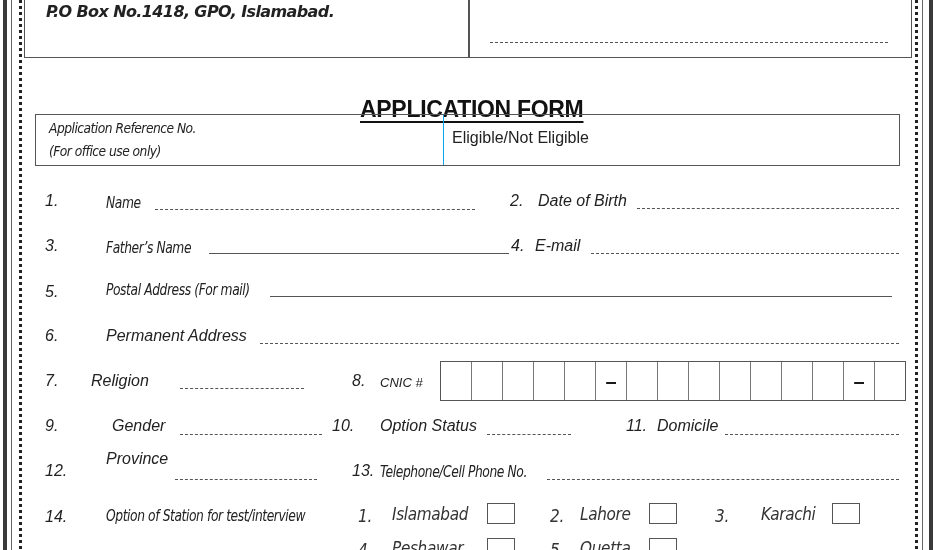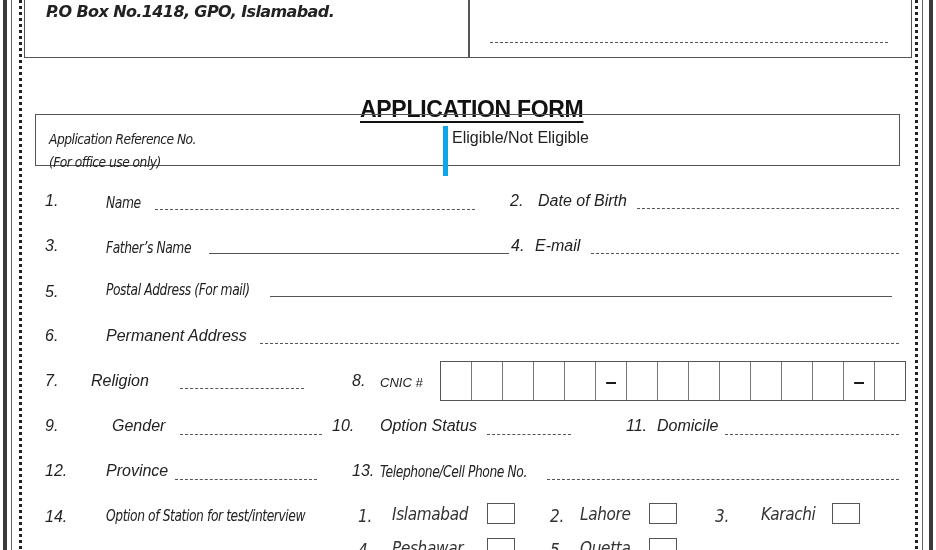--- a/index.html
+++ b/index.html
@@ -25,21 +25,21 @@
     }
     .sign-box { position:absolute; left:468px; top:-2px; width:442px; height:59px; border:1px solid #555; border-top:none; border-left:1px solid #555; }
     .sign-line { position:absolute; left:490px; top:42px; width:398px; border-top:1px dashed #555; }
 
     .title {
       position:absolute; left:360px; top:68px; font-size:23px; font-weight:bold; text-decoration:underline;
       text-underline-offset:4px; text-decoration-thickness:2px; letter-spacing:-0.3px; color:#111;margin-top:28px;
     }
 
     .ref-box { position:absolute; left:35px; top:114px; width:863px; height:50px; border:1px solid #555; }
-    .ref-left { position:absolute; left:0; top:0; width:407px; height:50px; border-right:5px solid #0ea5e9;margin-top:11px; }
+    .ref-left { position:absolute; left:0; top:0; width:407px; height:50px; border-right:1px solid #0ea5e9; }
     .ref-l1, .ref-l2 { position:absolute; left:13px; font-size:14px; font-style:italic; letter-spacing:-0.6px; font-family:"DejaVu Sans", sans-serif; transform:scaleX(0.88); transform-origin:left; color:#222; }
     .ref-l1 { top:5px; } .ref-l2 { top:28px; }
     .ref-right { position:absolute; left:416px; top:14px; font-size:16px; color:#222; }
     .num { position:absolute; font-size:16px; font-style:italic; color:#222; }
     .lbl { position:absolute; font-size:16px; font-style:italic; color:#222; white-space:nowrap; }
     .lbl-cond { font-family:"DejaVu Sans", sans-serif; transform:scaleX(0.82); transform-origin:left; font-size:15px; letter-spacing:-0.5px; }
     .line-dash { position:absolute; border-bottom:1.5px dashed #555; height:0; }
     .line-solid { position:absolute; border-bottom:1.5px solid #555; height:0; }
 
     .cnic { position:absolute; left:440px; top:361px; height:38px; display:flex; border:1px solid #555; }
@@ -123,21 +123,21 @@
 <span class="lbl" style="left:106px;top:417px;margin-left:6px;">Gender</span>
 <div class="line-dash" style="left:180px;top:434px;width:142px;"></div>
 <span class="lbl" style="left:332px;top:417px;">10.</span>
 <span class="lbl" style="left:380px;top:417px;">Option Status</span>
 <div class="line-dash" style="left:487px;top:434px;width:84px;"></div>
 <span class="lbl" style="left:626px;top:417px;">11.</span>
 <span class="lbl" style="left:657px;top:417px;text-align:right;">Domicile</span>
 <div class="line-dash" style="left:725px;top:434px;width:174px;"></div>
 
 <span class="num" style="left:45px;top:462px;">12.</span>
-<span class="lbl" style="left:106px;top:462px;font-style:italic;">Province</span>
+<span class="lbl" style="left:106px;top:450px;font-style:italic;">Province</span>
 <div class="line-dash" style="left:175px;top:479px;width:142px;"></div>
 <span class="lbl" style="left:352px;top:462px;">13.</span>
 <span class="lbl lbl-cond" style="left:380px;top:463px;">Telephone/Cell Phone No.</span>
 <div class="line-dash" style="left:547px;top:479px;width:352px;"></div>
 
 <span class="num" style="left:45px;top:508px;">14.</span>
 <span class="lbl lbl-cond" style="left:106px;top:507px;">Option of Station for test/interview</span>
 
 <span class="opt" style="left:358px;top:505px;">1.</span>
 <span class="opt" style="left:392px;top:503px;">Islamabad</span>

